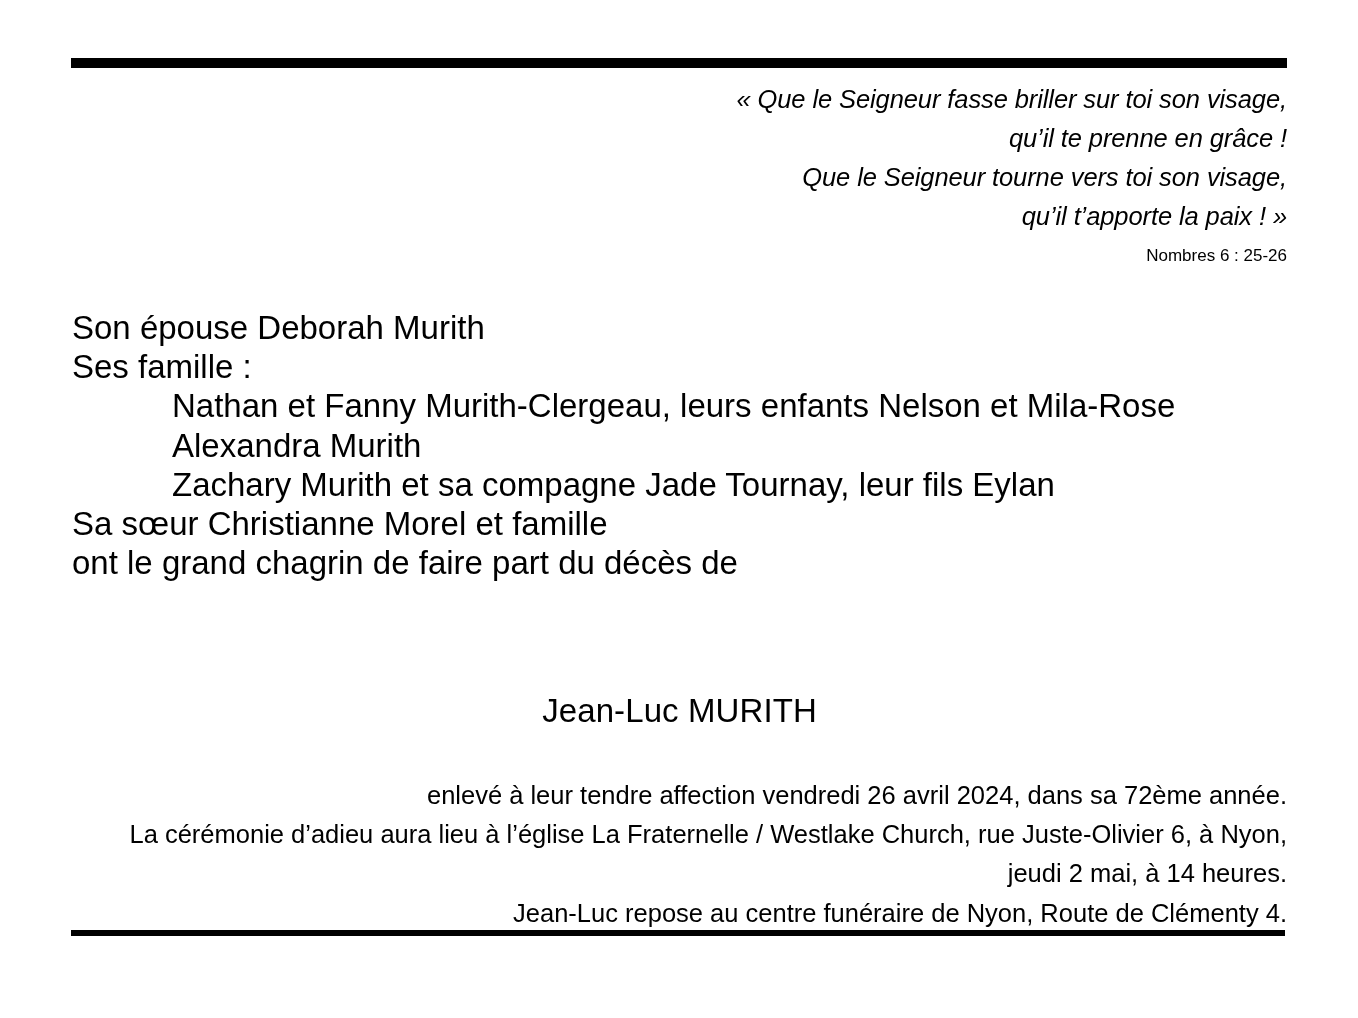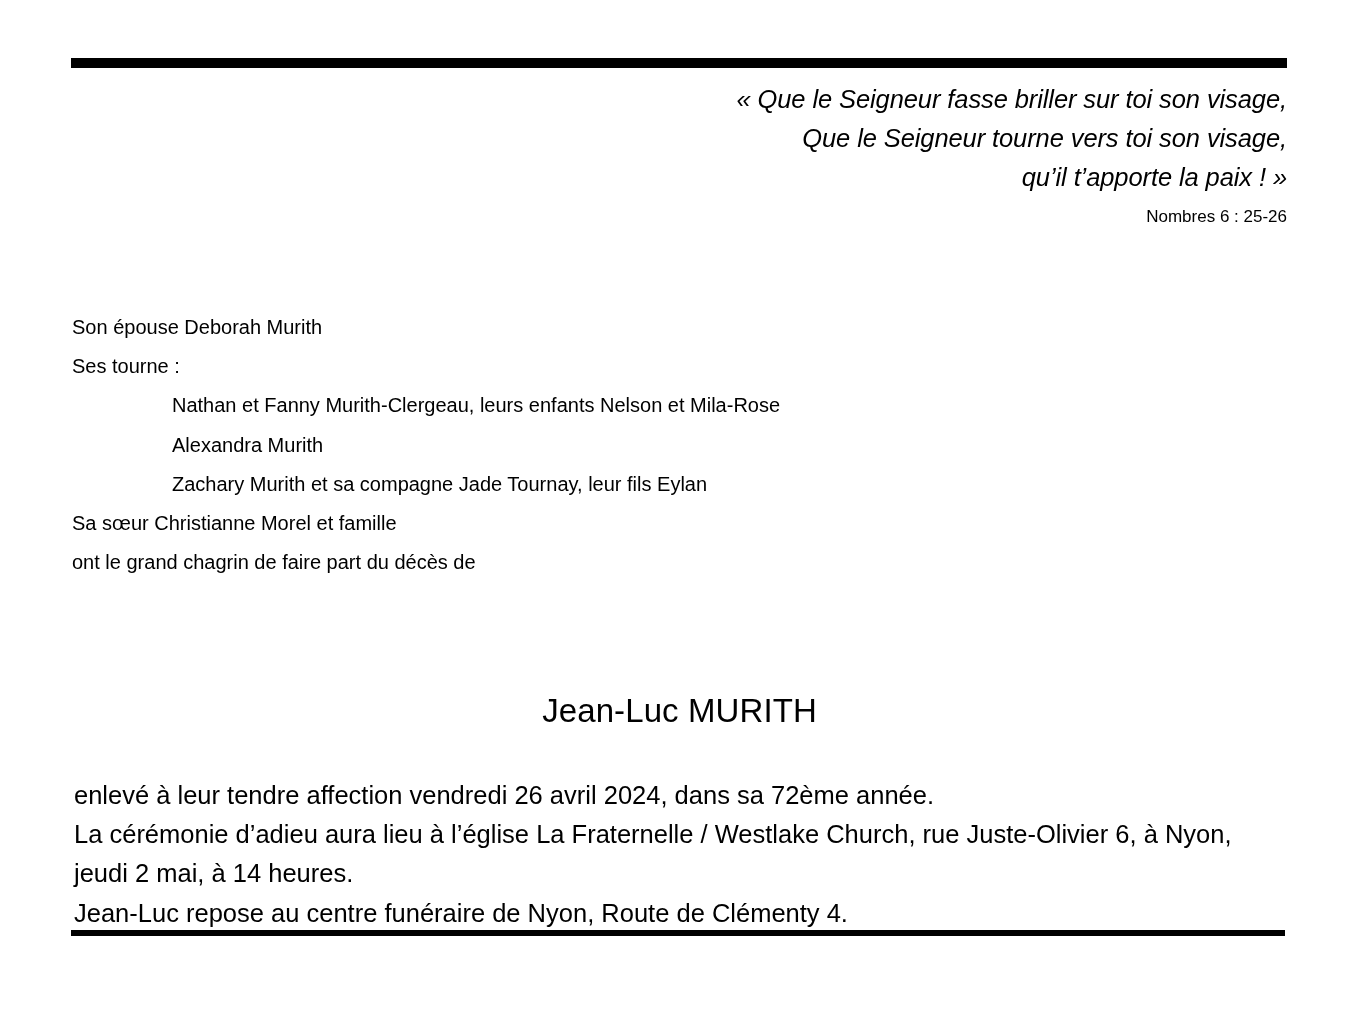--- a/index.html
+++ b/index.html
@@ -63,21 +63,21 @@
   }
 
   
   .family-block {
     position: absolute;
     top: 308px;
     left: 72px;
     width: 1215px;
   }
   .fam-line {
-    font-size: 20px;
+    font-size: 33px;
     line-height: 39.2px;
     white-space: pre;
   }
   .fam-line.indent {
     padding-left: 100px;
   }
 
   
   .deceased-name {
     position: absolute;
@@ -90,20 +90,21 @@
     line-height: 42px;
     letter-spacing: 0.1px;
   }
 
   
   .details-block {
     position: absolute;
     top: 776px;
     left: 74px;
     width: 1213px;
+    text-align: right;
   }
   .detail-line {
     font-size: 25.5px;
     line-height: 39.2px;
   }
   .detail-line.nowrap {
     white-space: pre;
   }
   .detail-line.wrap {
     white-space: normal;
@@ -111,28 +112,29 @@
 </style>
 </head>
 <body>
 
 <div class="notice">
 
   <div class="rule rule-top"></div>
 
   <div class="quote-block">
     <div class="quote-line">« Que le Seigneur fasse briller sur toi son visage,</div>
+    <div class="quote-line">qu’il te prenne en grâce !</div>
     <div class="quote-line">Que le Seigneur tourne vers toi son visage,</div>
     <div class="quote-line">qu’il t’apporte la paix ! »</div>
     <div class="quote-ref">Nombres 6 : 25-26</div>
   </div>
 
   <div class="family-block">
     <div class="fam-line">Son épouse Deborah Murith</div>
-    <div class="fam-line">Ses tourne :</div>
+    <div class="fam-line">Ses famille :</div>
     <div class="fam-line indent">Nathan et Fanny Murith-Clergeau, leurs enfants Nelson et Mila-Rose</div>
     <div class="fam-line indent">Alexandra Murith</div>
     <div class="fam-line indent">Zachary Murith et sa compagne Jade Tournay, leur fils Eylan</div>
     <div class="fam-line">Sa sœur Christianne Morel et famille</div>
     <div class="fam-line">ont le grand chagrin de faire part du décès de</div>
   </div>
 
   <div class="deceased-name">Jean-Luc MURITH</div>
 
   <div class="details-block">

